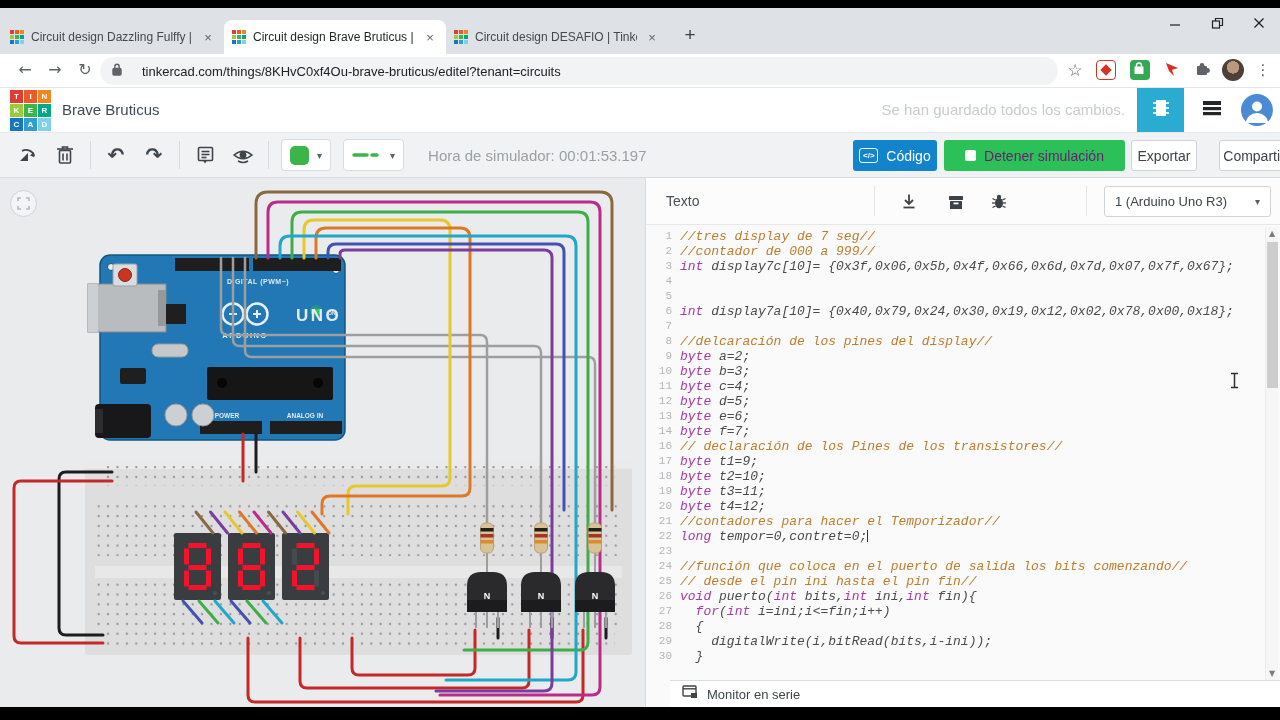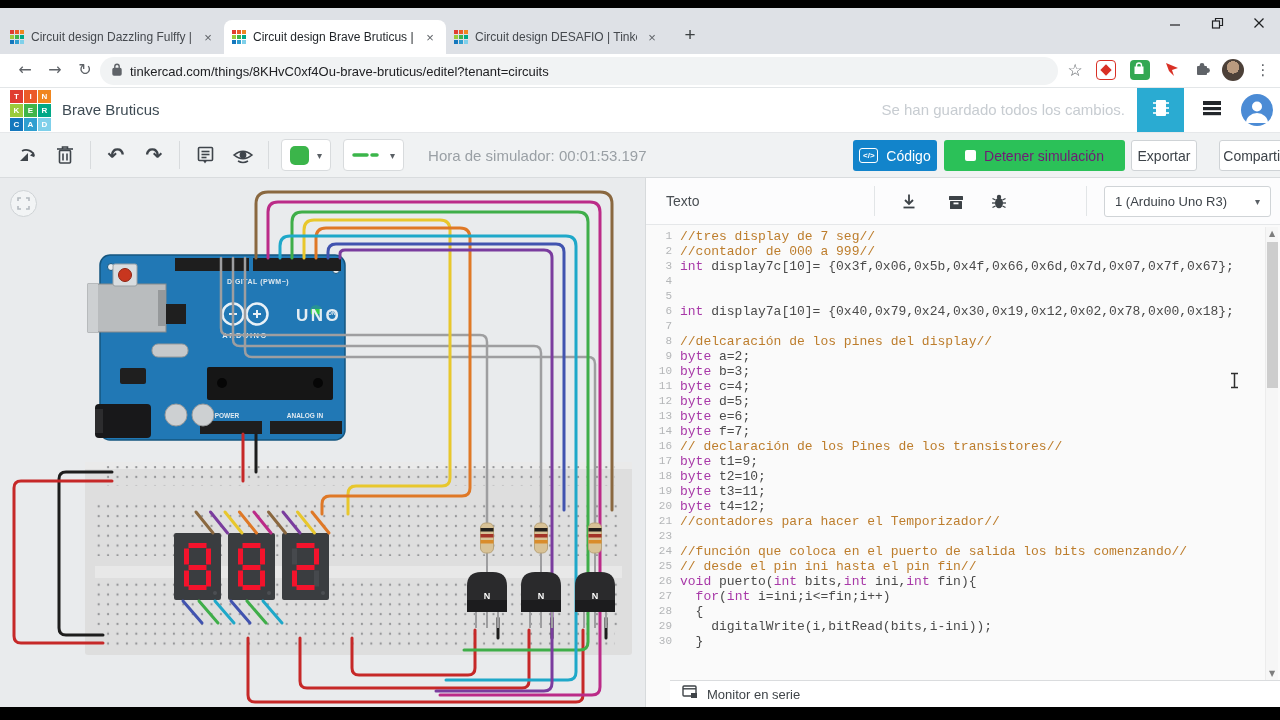--- a/index.html
+++ b/index.html
@@ -20,21 +20,21 @@
   .favicon{width:14px;height:14px;flex:none;display:inline-block;}
   .newtab{width:28px;height:28px;margin:0 0 4px 8px;text-align:center;line-height:26px;
           font-size:19px;color:#3c4043;}
   .wincontrols{position:absolute;right:0;top:0;height:34px;display:flex;}
   .winbtn{width:42px;height:30px;display:flex;align-items:center;justify-content:center;color:#202124;}
   .urlrow{position:absolute;left:0;top:54px;width:1280px;height:34px;background:#fff;
           border-bottom:1px solid #e3e6e8;}
   .uicon{font-family:"DejaVu Sans",sans-serif;color:#5f6368;}
   .nav-ic{position:absolute;top:3px;width:26px;height:26px;text-align:center;line-height:26px;font-size:16px;}
   .urlpill{position:absolute;left:100px;top:3px;width:958px;height:28px;background:#f1f3f4;
-           border-radius:14px;display:flex;align-items:center;padding:0 12px;gap:8px;}
+           border-radius:14px;display:flex;align-items:center;padding:0 12px;gap:20px;}
   .urltext{font-size:13px;color:#202124;white-space:nowrap;overflow:hidden;}
   .ext{position:absolute;top:6px;width:20px;height:20px;border-radius:4px;}
   .avatar-browser{position:absolute;top:5px;width:22px;height:22px;border-radius:50%;
         background:radial-gradient(circle at 50% 38%,#b99a7f 0 35%,#4c4038 36% 100%);}
 
   
   .tc-header{position:absolute;left:0;top:88px;width:1280px;height:45px;background:#fff;
              border-bottom:1px solid #e6e8ea;}
   .tc-logo{position:absolute;left:10px;top:2px;display:grid;grid-template-columns:repeat(3,13px);
            grid-auto-rows:13px;gap:1px;}
@@ -84,21 +84,21 @@
   .ch-sep{position:absolute;top:8px;width:1px;height:30px;background:#e2e5e7;}
   .ch-btn{position:absolute;top:9px;width:34px;height:29px;display:flex;align-items:center;justify-content:center;
           border-radius:3px;color:#3c4247;}
   .board-select{position:absolute;left:458px;top:8px;width:167px;height:31px;background:#fff;
         border:1px solid #d0d4d7;border-radius:3px;display:flex;align-items:center;padding:0 10px;
         font-size:13px;color:#3d4349;justify-content:space-between;}
   .code-body{position:absolute;left:0;top:47px;width:100%;height:455px;overflow:hidden;
              font-family:"Liberation Mono",monospace;font-size:13px;line-height:15px;padding-top:4px;}
   .code-line{display:flex;white-space:pre;height:15px;}
   .code-line .ln{width:34px;text-align:right;padding-right:8px;color:#b4b6b8;font-size:11px;flex:none;}
-  .code-line .lt{color:#4a4a4a;}
+  .code-line .lt{color:#4a4a4a;font-style:italic;}
   .tk-c{color:#bd7d2c;}
   .tk-k{color:#a839a8;}
   .tk-p{color:#4a4a4a;}
   .caret{display:inline-block;width:1px;height:12px;background:#333;vertical-align:-2px;}
   .scrollbar{position:absolute;right:2px;top:49px;width:13px;height:453px;background:#f6f6f6;
              border-left:1px solid #ececec;}
   .sb-arrow{position:absolute;left:0;width:12px;text-align:center;font-size:8px;color:#7d7d7d;
             font-family:"DejaVu Sans",sans-serif;}
   .sb-thumb{position:absolute;left:1px;top:15px;width:11px;height:146px;background:#cdcdcd;}
   .ibeam{position:absolute;left:583px;top:194px;}
@@ -582,20 +582,21 @@
         <div class="code-line"><span class="ln">11</span><span class="lt"><span class="tk-k">byte</span><span class="tk-p"> c=4;</span></span></div>
         <div class="code-line"><span class="ln">12</span><span class="lt"><span class="tk-k">byte</span><span class="tk-p"> d=5;</span></span></div>
         <div class="code-line"><span class="ln">13</span><span class="lt"><span class="tk-k">byte</span><span class="tk-p"> e=6;</span></span></div>
         <div class="code-line"><span class="ln">14</span><span class="lt"><span class="tk-k">byte</span><span class="tk-p"> f=7;</span></span></div>
         <div class="code-line"><span class="ln">16</span><span class="lt"><span class="tk-c">// declaración de los Pines de los transistores//</span></span></div>
         <div class="code-line"><span class="ln">17</span><span class="lt"><span class="tk-k">byte</span><span class="tk-p"> t1=9;</span></span></div>
         <div class="code-line"><span class="ln">18</span><span class="lt"><span class="tk-k">byte</span><span class="tk-p"> t2=10;</span></span></div>
         <div class="code-line"><span class="ln">19</span><span class="lt"><span class="tk-k">byte</span><span class="tk-p"> t3=11;</span></span></div>
         <div class="code-line"><span class="ln">20</span><span class="lt"><span class="tk-k">byte</span><span class="tk-p"> t4=12;</span></span></div>
         <div class="code-line"><span class="ln">21</span><span class="lt"><span class="tk-c">//contadores para hacer el Temporizador//</span></span></div>
+        <div class="code-line"><span class="ln">22</span><span class="lt"><span class="tk-k">long</span><span class="tk-p"> tempor=0,contret=0;</span><span class="caret"></span></span></div>
         <div class="code-line"><span class="ln">23</span><span class="lt"></span></div>
         <div class="code-line"><span class="ln">24</span><span class="lt"><span class="tk-c">//función que coloca en el puerto de salida los bits comenzando//</span></span></div>
         <div class="code-line"><span class="ln">25</span><span class="lt"><span class="tk-c">// desde el pin ini hasta el pin fin//</span></span></div>
         <div class="code-line"><span class="ln">26</span><span class="lt"><span class="tk-k">void</span><span class="tk-p"> puerto(</span><span class="tk-k">int</span><span class="tk-p"> bits,</span><span class="tk-k">int</span><span class="tk-p"> ini,</span><span class="tk-k">int</span><span class="tk-p"> fin){</span></span></div>
         <div class="code-line"><span class="ln">27</span><span class="lt"><span class="tk-p">  </span><span class="tk-k">for</span><span class="tk-p">(</span><span class="tk-k">int</span><span class="tk-p"> i=ini;i&lt;=fin;i++)</span></span></div>
         <div class="code-line"><span class="ln">28</span><span class="lt"><span class="tk-p">  {</span></span></div>
         <div class="code-line"><span class="ln">29</span><span class="lt"><span class="tk-p">    digitalWrite(i,bitRead(bits,i-ini));</span></span></div>
         <div class="code-line"><span class="ln">30</span><span class="lt"><span class="tk-p">  }</span></span></div>
       </div>
 

